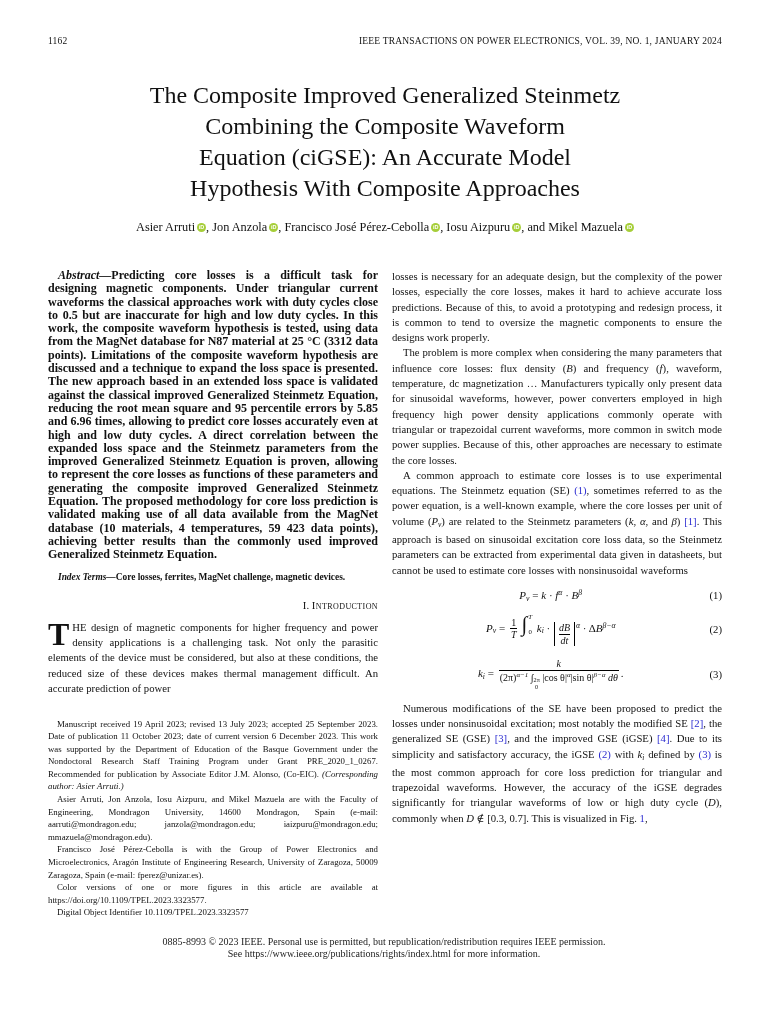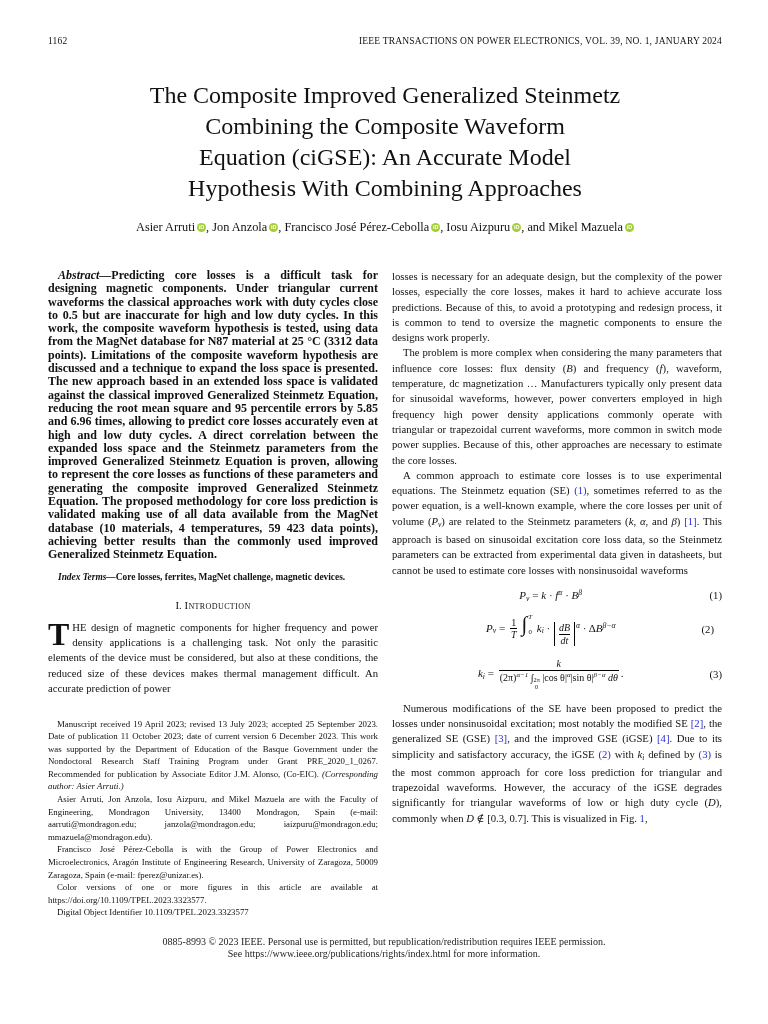--- a/index.html
+++ b/index.html
@@ -31,42 +31,42 @@
   .columns { display: flex; gap: 14px; margin-top: 34px; min-height: 650px; }
   .col { flex: 1; display: flex; flex-direction: column; min-width: 0; }
 
   p.justified { text-align: justify; }
   .abstract { font-size: 12px; line-height: 13.3px; font-weight: bold; text-indent: 10px; }
   .abstract .ab-label { font-style: italic; }
   .index-terms { font-size: 9.4px; line-height: 13.3px; font-weight: bold;
     text-indent: 10px; margin-top: 9px; }
   .index-terms .it-label { font-style: italic; }
 
-  .section-heading { margin: 15px 0 9px 0; text-align: center; font-weight: normal;
+  .section-heading { margin: 15px 0 9px 0; text-align: right; font-weight: normal;
     font-size: 10.8px; }
   .section-heading .sc { font-variant: small-caps; letter-spacing: 0.4px; }
 
   .body-par { font-size: 10.7px; line-height: 15.3px; text-indent: 11px; }
   .body-par.no-indent { text-indent: 0; }
   .dropcap { float: left; font-size: 32px; line-height: 25px; padding: 2px 3px 0 0;
     font-weight: bold; }
 
   .footnotes { margin-top: auto; padding-top: 12px; }
   .footnote { font-size: 8.8px; line-height: 12.6px; text-align: justify; text-indent: 9px; }
 
   
   .seg-i { font-style: italic; }
   .seg-l { color: var(--link-blue); }
   .seg-isub { font-size: 70%; vertical-align: -0.25em; font-style: italic; }
   .seg-isup { font-size: 70%; vertical-align: 0.5em; font-style: italic; }
 
   
   .equation { display: flex; align-items: center; font-size: 11px; }
   .equation.eq-1 { margin: 10px 0 4px 0; }
-  .equation.eq-2 { margin: 6px 8px; }
+  .equation.eq-2 { margin: 6px 0; }
   .equation.eq-3 { margin: 6px 0 10px 0; }
   .eq-body { flex: 1; text-align: center; white-space: nowrap; }
   .eq-num { text-align: right; font-size: 10.7px; }
   .frac { display: inline-flex; flex-direction: column; vertical-align: middle;
     text-align: center; line-height: 1.15; margin: 0 2px; font-size: 10px; }
   .frac .den { border-top: 0.8px solid #000; padding: 0 1px; }
   .int-wrap { display: inline-flex; align-items: center; margin: 0 2px; }
   .int-sym { font-size: 21px; line-height: 1; font-weight: 300; }
   .int-lims { display: inline-flex; flex-direction: column; justify-content: space-between;
     height: 24px; font-size: 6.8px; line-height: 1; padding: 1px 0 1px 1px; }
@@ -87,39 +87,39 @@
 
   <div class="running-head">
     <span>1162</span>
     <span>IEEE TRANSACTIONS ON POWER ELECTRONICS, VOL. 39, NO. 1, JANUARY 2024</span>
   </div>
 
   <h1 class="title">
       <div>The Composite Improved Generalized Steinmetz</div>
       <div>Combining the Composite Waveform</div>
       <div>Equation (ciGSE): An Accurate Model</div>
-      <div>Hypothesis With Combining Approaches</div>
+      <div>Hypothesis With Composite Approaches</div>
     </h1>
 
   <div class="authors"><span class="author-name">Asier Arruti</span><span class="orcid">iD</span><span>, </span><span class="author-name">Jon Anzola</span><span class="orcid">iD</span><span>, </span><span class="author-name">Francisco José Pérez-Cebolla</span><span class="orcid">iD</span><span>, </span><span class="author-name">Iosu Aizpuru</span><span class="orcid">iD</span><span>, and </span><span class="author-name">Mikel Mazuela</span><span class="orcid">iD</span></div>
 
   <div class="columns">
 
     <div class="col">
       <p class="abstract justified"><span class="ab-label">Abstract—</span><span>Predicting core losses is a difficult task for designing magnetic components. Under triangular current waveforms the classical approaches work with duty cycles close to 0.5 but are inaccurate for high and low duty cycles. In this work, the composite waveform hypothesis is tested, using data from the MagNet database for N87 material at 25 °C (3312 data points). Limitations of the composite waveform hypothesis are discussed and a technique to expand the loss space is presented. The new approach based in an extended loss space is validated against the classical improved Generalized Steinmetz Equation, reducing the root mean square and 95 percentile errors by 5.85 and 6.96 times, allowing to predict core losses accurately even at high and low duty cycles. A direct correlation between the expanded loss space and the Steinmetz parameters from the improved Generalized Steinmetz Equation is proven, allowing to represent the core losses as functions of these parameters and generating the composite improved Generalized Steinmetz Equation. The proposed methodology for core loss prediction is validated making use of all data available from the MagNet database (10 materials, 4 temperatures, 59 423 data points), achieving better results than the commonly used improved Generalized Steinmetz Equation.</span></p>
 
       <p class="index-terms justified"><span class="it-label">Index Terms—</span><span>Core losses, ferrites, MagNet challenge, magnetic devices.</span></p>
 
       <h2 class="section-heading"><span>I.</span>&nbsp;<span class="sc">Introduction</span></h2>
 
       <p class="body-par justified no-indent"><span class="dropcap">T</span><span>HE design of magnetic components for higher frequency and power density applications is a challenging task. Not only the parasitic elements of the device must be considered, but also at these conditions, the reduced size of these devices makes thermal management difficult. An accurate prediction of power</span></p>
 
       <div class="footnotes">
         <p class="footnote"><span>Manuscript received 19 April 2023; revised 13 July 2023; accepted 25 September 2023. Date of publication 11 October 2023; date of current version 6 December 2023. This work was supported by the Department of Education of the Basque Government under the Nondoctoral Research Staff Training Program under Grant PRE_2020_1_0267. Recommended for publication by Associate Editor J.M. Alonso, (Co-EIC). </span><span class="seg-i">(Corresponding author: Asier Arruti.)</span></p>
-        <p class="footnote"><span>Asier Arruti, Jon Anzola, Iosu Aizpuru, and Mikel Mazuela are with the Faculty of Engineering, Mondragon University, 13400 Mondragon, Spain (e-mail: aarruti@mondragon.edu; janzola@mondragon.edu; iaizpuru@mondragon.edu; mmazuela@mondragon.edu).</span></p>
+        <p class="footnote"><span>Asier Arruti, Jon Anzola, Iosu Aizpuru, and Mikel Mazuela are with the Faculty of Engineering, Mondragon University, 14600 Mondragon, Spain (e-mail: aarruti@mondragon.edu; janzola@mondragon.edu; iaizpuru@mondragon.edu; mmazuela@mondragon.edu).</span></p>
         <p class="footnote"><span>Francisco José Pérez-Cebolla is with the Group of Power Electronics and Microelectronics, Aragón Institute of Engineering Research, University of Zaragoza, 50009 Zaragoza, Spain (e-mail: fperez@unizar.es).</span></p>
         <p class="footnote"><span>Color versions of one or more figures in this article are available at https://doi.org/10.1109/TPEL.2023.3323577.</span></p>
         <p class="footnote"><span>Digital Object Identifier 10.1109/TPEL.2023.3323577</span></p>
       </div>
     </div>
 
     <div class="col">
       <p class="body-par justified no-indent"><span>losses is necessary for an adequate design, but the complexity of the power losses, especially the core losses, makes it hard to achieve accurate loss predictions. Because of this, to avoid a prototyping and redesign process, it is common to tend to oversize the magnetic components to ensure the designs work properly.</span></p>
       <p class="body-par justified"><span>The problem is more complex when considering the many parameters that influence core losses: flux density (</span><span class="seg-i">B</span><span>) and frequency (</span><span class="seg-i">f</span><span>), waveform, temperature, dc magnetization … Manufacturers typically only present data for sinusoidal waveforms, however, power converters employed in high frequency high power density applications commonly operate with triangular or trapezoidal current waveforms, more common in switch mode power supplies. Because of this, other approaches are necessary to estimate the core losses.</span></p>
       <p class="body-par justified"><span>A common approach to estimate core losses is to use experimental equations. The Steinmetz equation (SE) </span><span class="seg-l">(1)</span><span>, sometimes referred to as the power equation, is a well-known example, where the core losses per unit of volume (</span><span class="seg-i">P</span><span class="seg-isub">v</span><span>) are related to the Steinmetz parameters (</span><span class="seg-i">k</span><span>, </span><span class="seg-i">α</span><span>, and </span><span class="seg-i">β</span><span>) </span><span class="seg-l">[1]</span><span>. This approach is based on sinusoidal excitation core loss data, so the Steinmetz parameters can be extracted from experimental data given in datasheets, but cannot be used to estimate core losses with nonsinusoidal waveforms</span></p>

